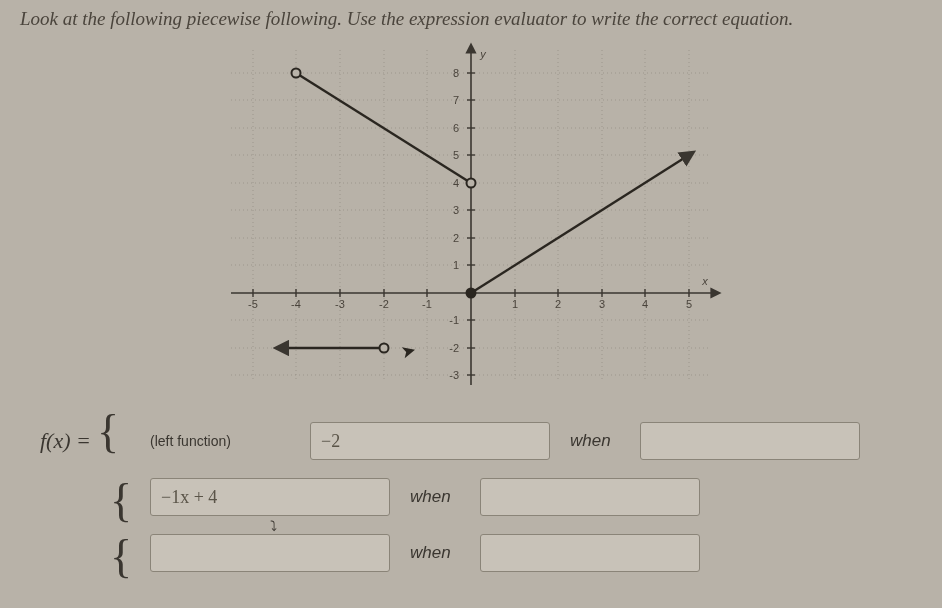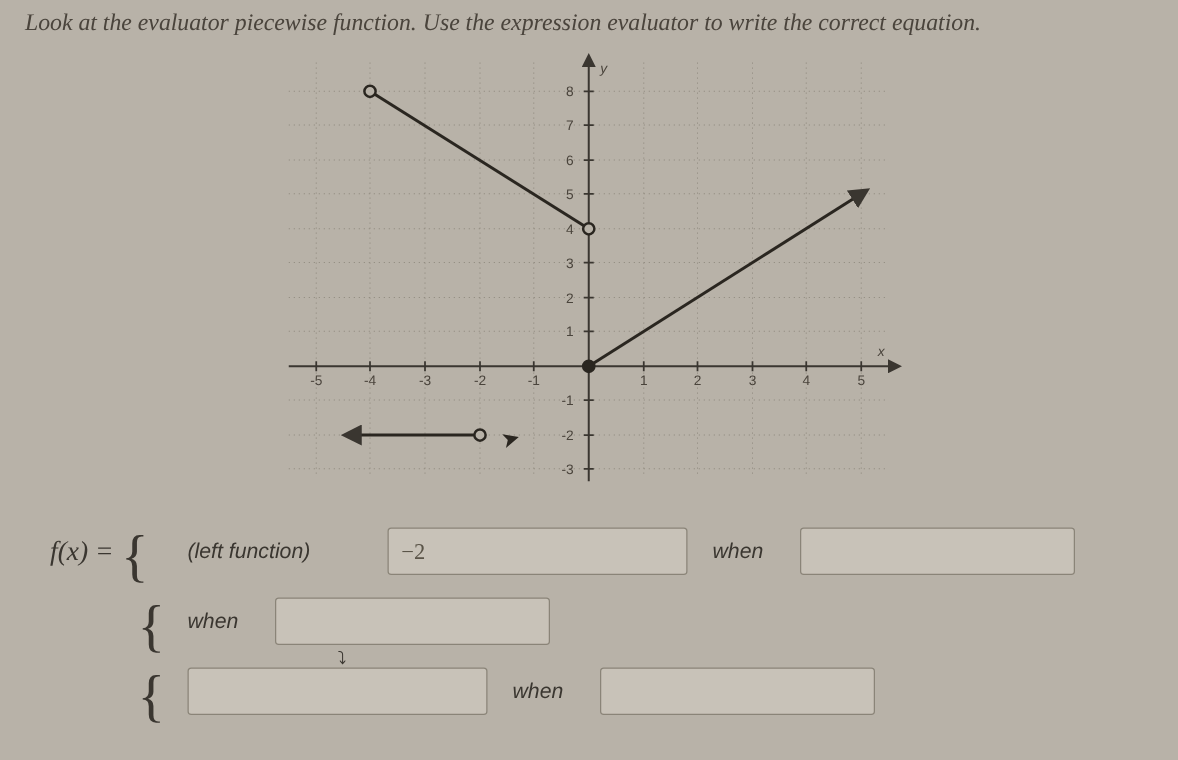--- a/index.html
+++ b/index.html
@@ -45,44 +45,43 @@
       align-items: center;
       margin-bottom: 14px;
       height: 42px;
     }
     .fx {
       font-family: 'Times New Roman', serif;
       font-style: italic;
       font-size: 22px;
       width: 110px;
       display: flex;
-      align-items: center;
+      align-items: flex-start;
     }
     .brace {
       font-size: 46px;
       line-height: 0;
       font-style: normal;
       font-family: 'Times New Roman', serif;
       margin-right: 10px;
       position: relative;
       top: 4px;
       font-weight: 300;
     }
     .brace-col {
       width: 40px;
       display: flex;
       justify-content: flex-end;
       padding-right: 8px;
     }
     .spacer-fx { width: 70px; }
     .paren-label {
-      font-size: 17px;
+      font-size: 14px;
       color: #3a3630;
       width: 160px;
-      font-style: italic;
     }
     .input-box {
       background: #c8c2b8;
       border: 1px solid #8a8478;
       border-radius: 3px;
       height: 38px;
       padding: 6px 10px;
       font-family: 'Times New Roman', serif;
       font-size: 18px;
       color: #5a5448;
@@ -101,21 +100,21 @@
     .middle-cursor {
       position: absolute;
       font-size: 14px;
       color: #3a3630;
     }
   </style>
 </head>
 <body>
 
 <div class="page">
-  <div class="instruction">Look at the evaluator piecewise function. Use the expression evaluator to write the correct equation.</div>
+  <div class="instruction">Look at the following piecewise following. Use the expression evaluator to write the correct equation.</div>
 
   <div class="chart-wrap">
     <svg class="chart-svg" width="560" height="350" viewBox="0 0 560 350">
 
       <defs>
         <marker id="arr" viewBox="0 0 10 10" refX="5" refY="5" markerWidth="7" markerHeight="7" orient="auto-start-reverse">
           <path d="M 0 0 L 10 5 L 0 10 z" fill="#3a3630"></path>
         </marker>
       </defs>
 
@@ -230,20 +229,21 @@
       <div class="input-box expr-box">−2</div>
       <div class="when-label">when</div>
       <div class="input-box domain-box"></div>
     </div>
 
     <div class="row" style="position:relative;">
       <div class="spacer-fx"></div>
       <div class="brace-col">
           <span class="brace">{</span>
         </div>
+      <div class="input-box expr-box">−1x + 4</div>
       <div class="when-label">when</div>
       <div class="input-box domain-box"></div>
       <span class="middle-cursor" style="left:230px; top:42px;">⤵</span>
     </div>
 
     <div class="row">
       <div class="spacer-fx"></div>
       <div class="brace-col">
           <span class="brace">{</span>
         </div>

